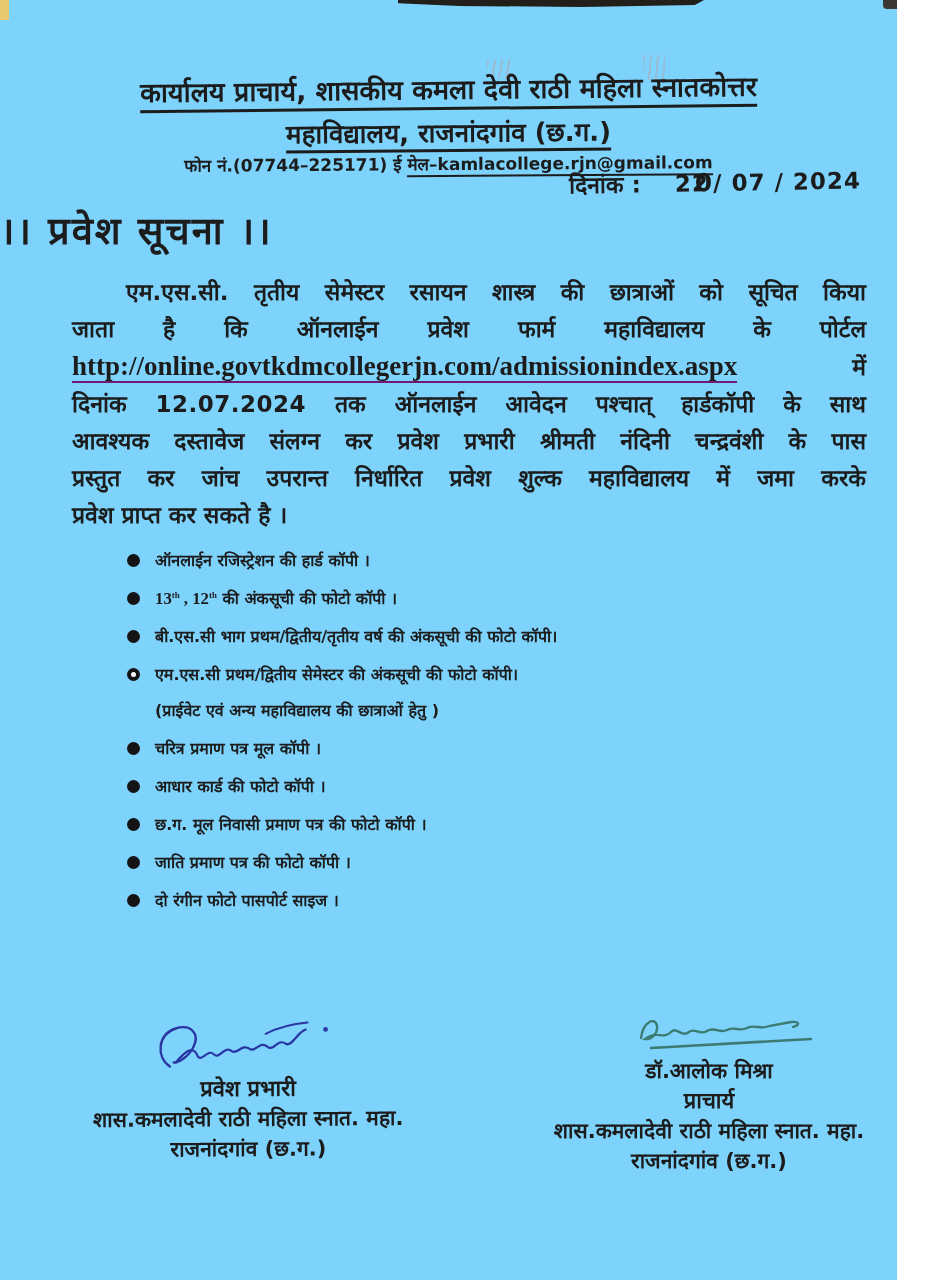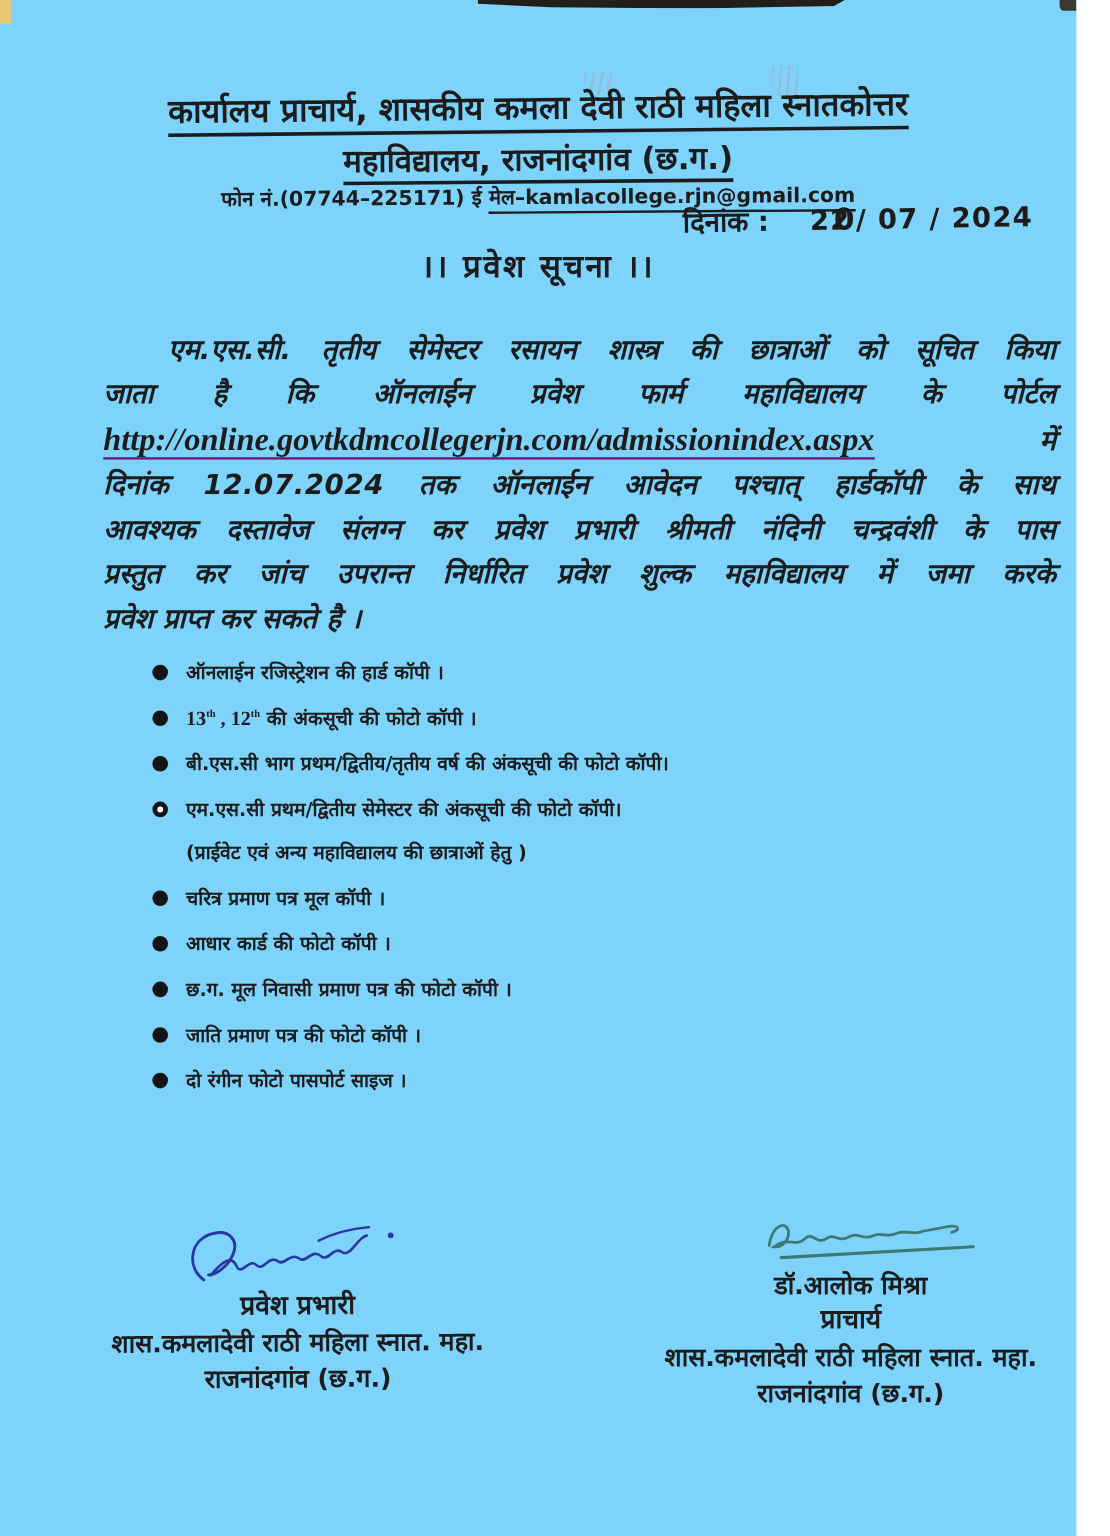--- a/index.html
+++ b/index.html
@@ -30,25 +30,25 @@
   .h2 .u { border-bottom:3px solid #1c1c1c; padding-bottom:1px; }
   .contact { position:absolute; top:152px; left:0; width:100%; text-align:center;
         font-size:17px; font-weight:700; transform:rotate(-0.4deg); }
   .contact .u { border-bottom:2px solid #1c1c1c; padding-bottom:1px; }
   .dateline { position:absolute; top:166px; right:36px; font-size:23px; font-weight:600;
         transform:rotate(-1deg); }
   .dateline .lbl { margin-right:34px; }
   .dateline .val { font-weight:700; letter-spacing:1px; }
   .dateline .ov-b { display:inline-block; margin-left:-14px; font-size:1.08em; }
   
-  .title { position:absolute; top:203px; left:0; width:100%; text-align:center;
-        font-size:26px; font-weight:700; letter-spacing:2px; }
+  .title { position:absolute; top:203px; left:0; width:100%; text-align:left;
+        font-size:38px; font-weight:700; letter-spacing:2px; }
   
-  .para { position:absolute; top:274px; left:86px; width:794px;
-        font-size:23px; font-weight:600;font-style:italic; }
+  .para { position:absolute; top:274px; left:72px; width:794px;
+        font-size:23px; font-weight:600; }
   .pline { line-height:37px; text-align:justify; text-align-last:justify; }
   .pline.indent { text-indent:54px; }
   .pline.last { text-align:left; text-align-last:left; }
   .url { font-family:"Liberation Serif","DejaVu Serif",serif; font-weight:700; font-size:27px;
         border-bottom:2px solid #701a75; }
   .bold-date { font-weight:800; letter-spacing:.5px; }
   
   .list { position:absolute; top:545px; left:127px; width:760px; font-size:16px; font-weight:600; }
   .li { display:flex; align-items:flex-start; margin-bottom:7px; line-height:31px; }
   .bullet { flex:none; width:13px; height:13px; border-radius:50%; background:#141414; margin:9px 15px 0 0; }

